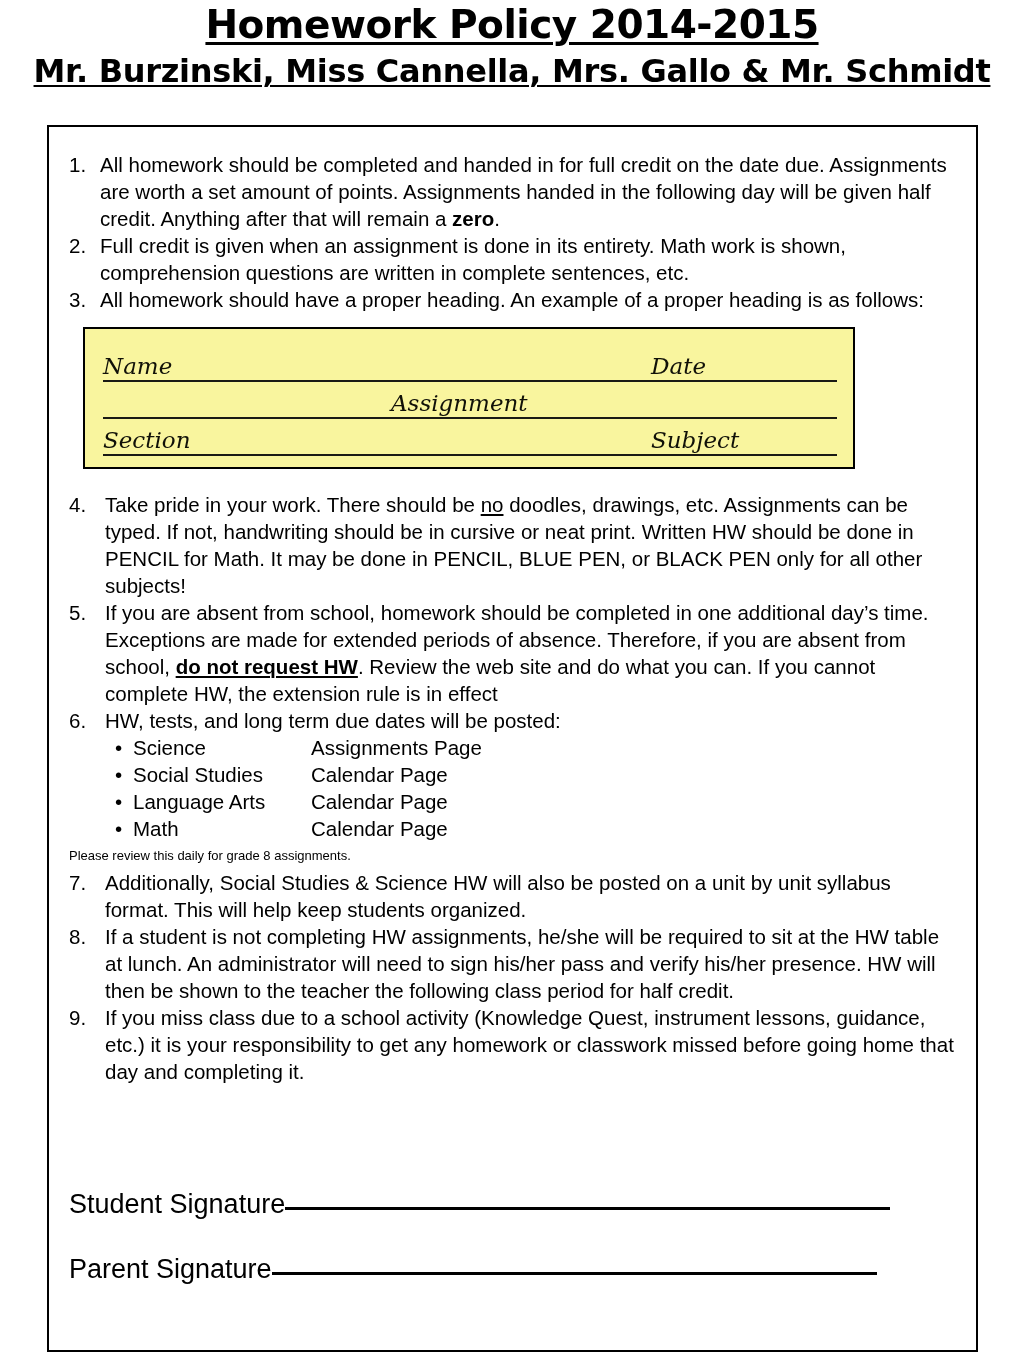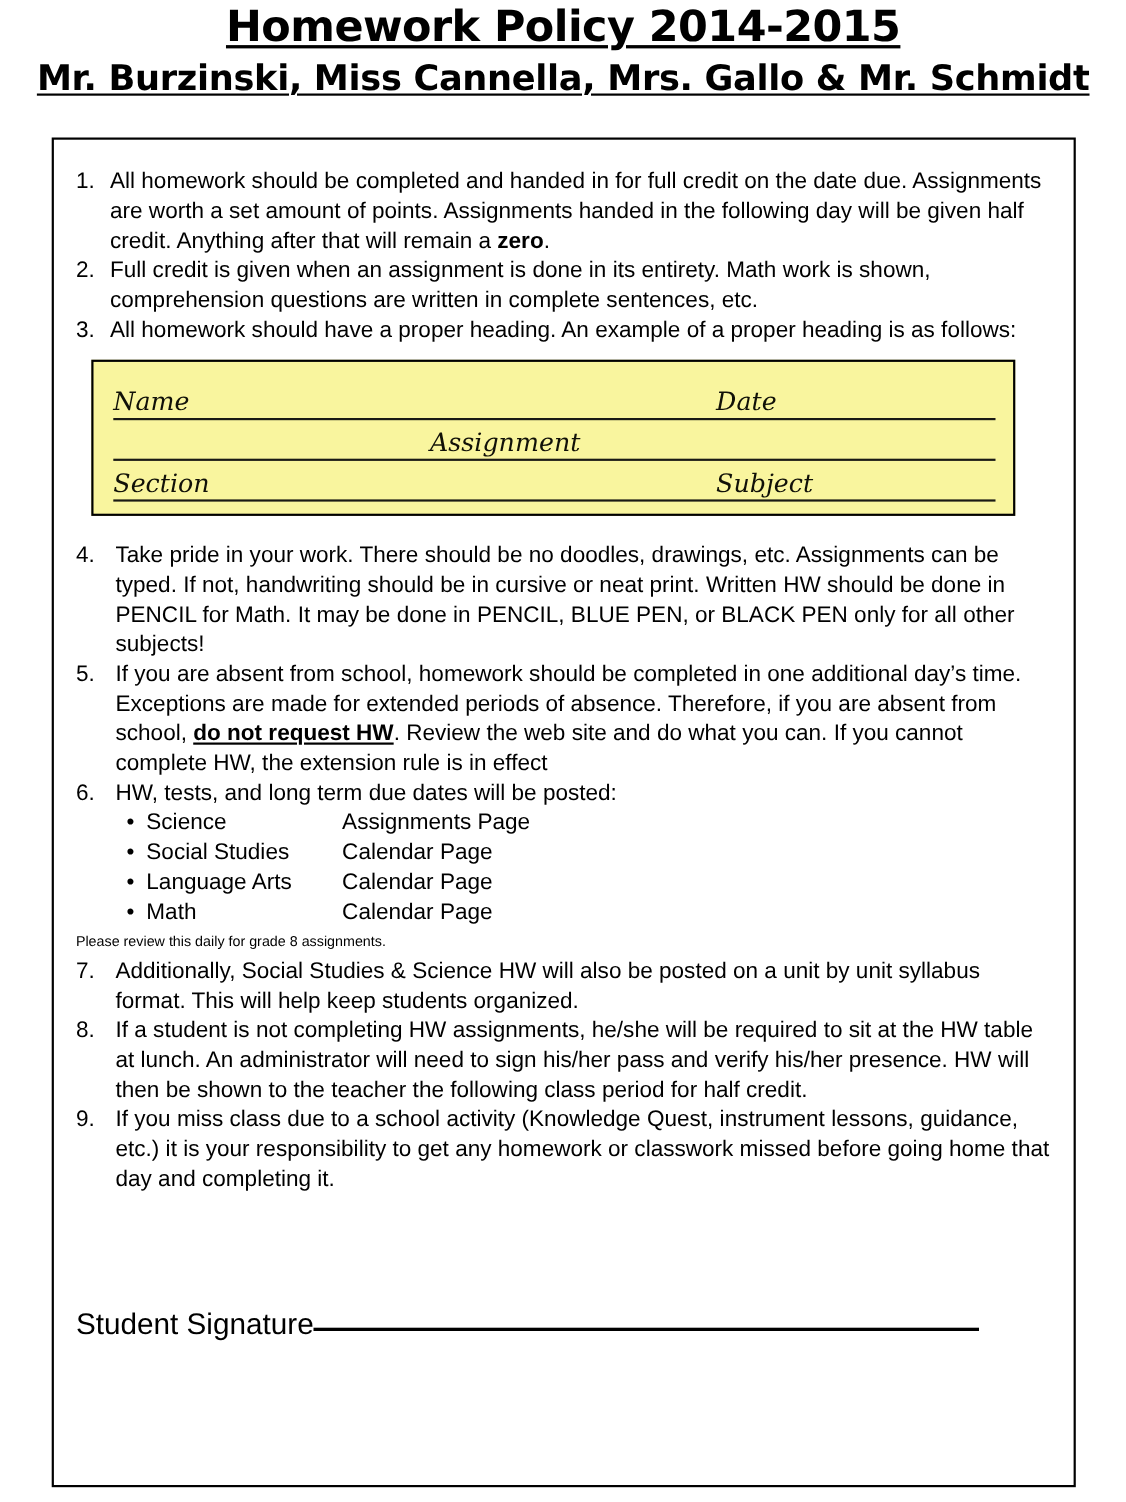--- a/index.html
+++ b/index.html
@@ -82,29 +82,29 @@
   .item .txt {
     display: block;
   }
   
   .item.wide .num { width: 56px; }
   .item.wide .txt { margin-left: 31px; }
   
   .item.narrow .num { width: 36px; }
   .item.narrow .txt { margin-left: 36px; }
 
-  .u { text-underline-offset: 2px; }
+  .u { text-decoration: underline; text-underline-offset: 2px; }
   .b { font-weight: bold; }
   .bu { font-weight: bold; text-decoration: underline; text-underline-offset: 2px; text-decoration-thickness: 2px; }
 
   
   .heading-box {
     position: relative;
     margin: 14px 0 0 14px;
-    width: 840px;
+    width: 772px;
     height: 142px;
     background: #f9f59e;
     border: 2px solid #000000;
     box-sizing: border-box;
   }
   .hb-row {
     position: absolute;
     left: 18px;
     right: 16px;
     height: 37px;
@@ -254,16 +254,19 @@
 
     <div class="item narrow">
       <span class="num">9.</span>
       <span class="txt">If you miss class due to a school activity (Knowledge Quest, instrument lessons, guidance, etc.) it is your responsibility to get any homework or classwork missed before going home that day and completing it.</span>
     </div>
 
     <div class="sig-area">
       <div class="sig-row">
         <span>Student Signature</span><span class="sig-rule"></span>
       </div>
+      <div class="sig-row">
+        <span>Parent Signature</span><span class="sig-rule"></span>
+      </div>
     </div>
 
   </div>
 </div>
 
 </body></html>

